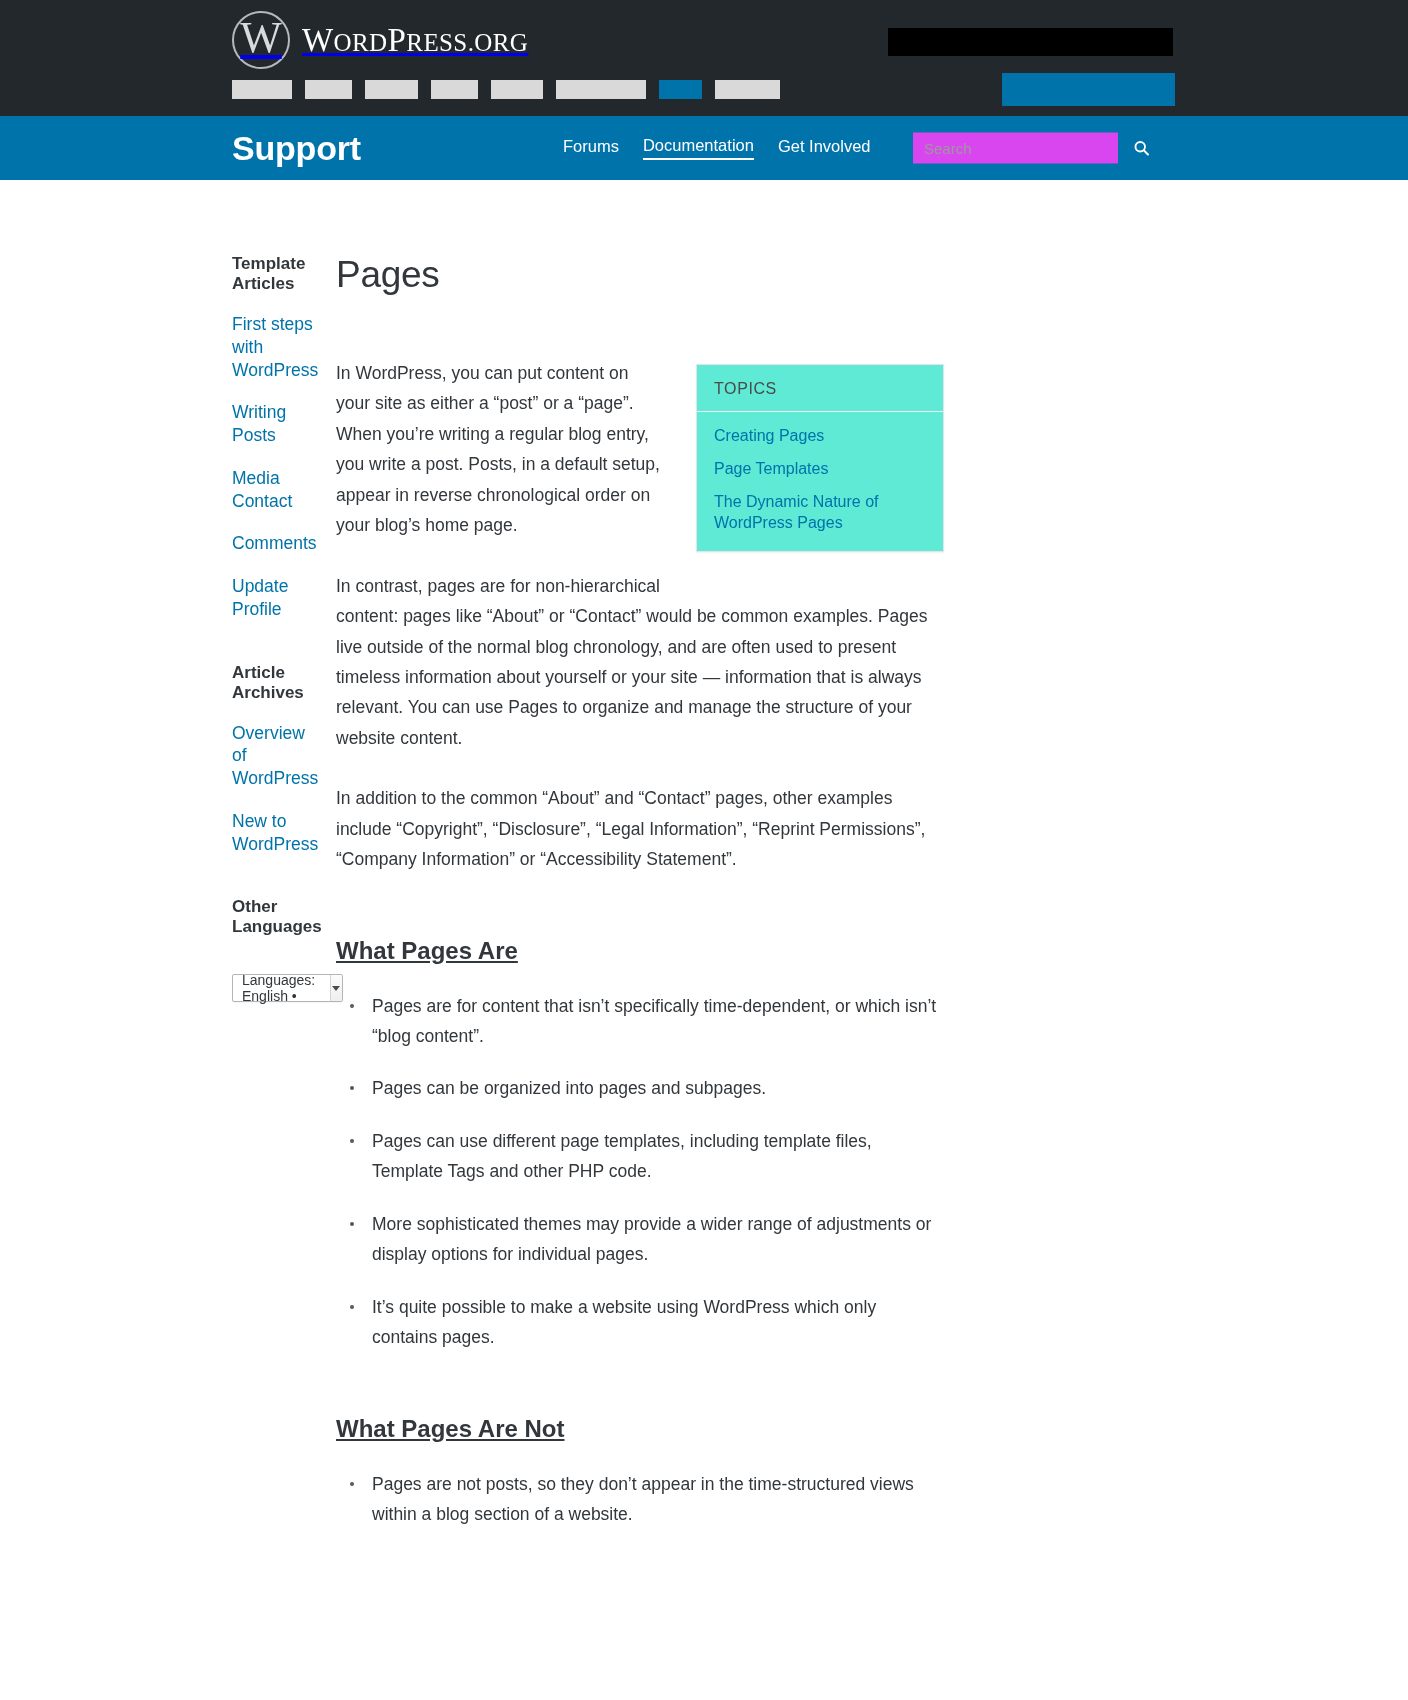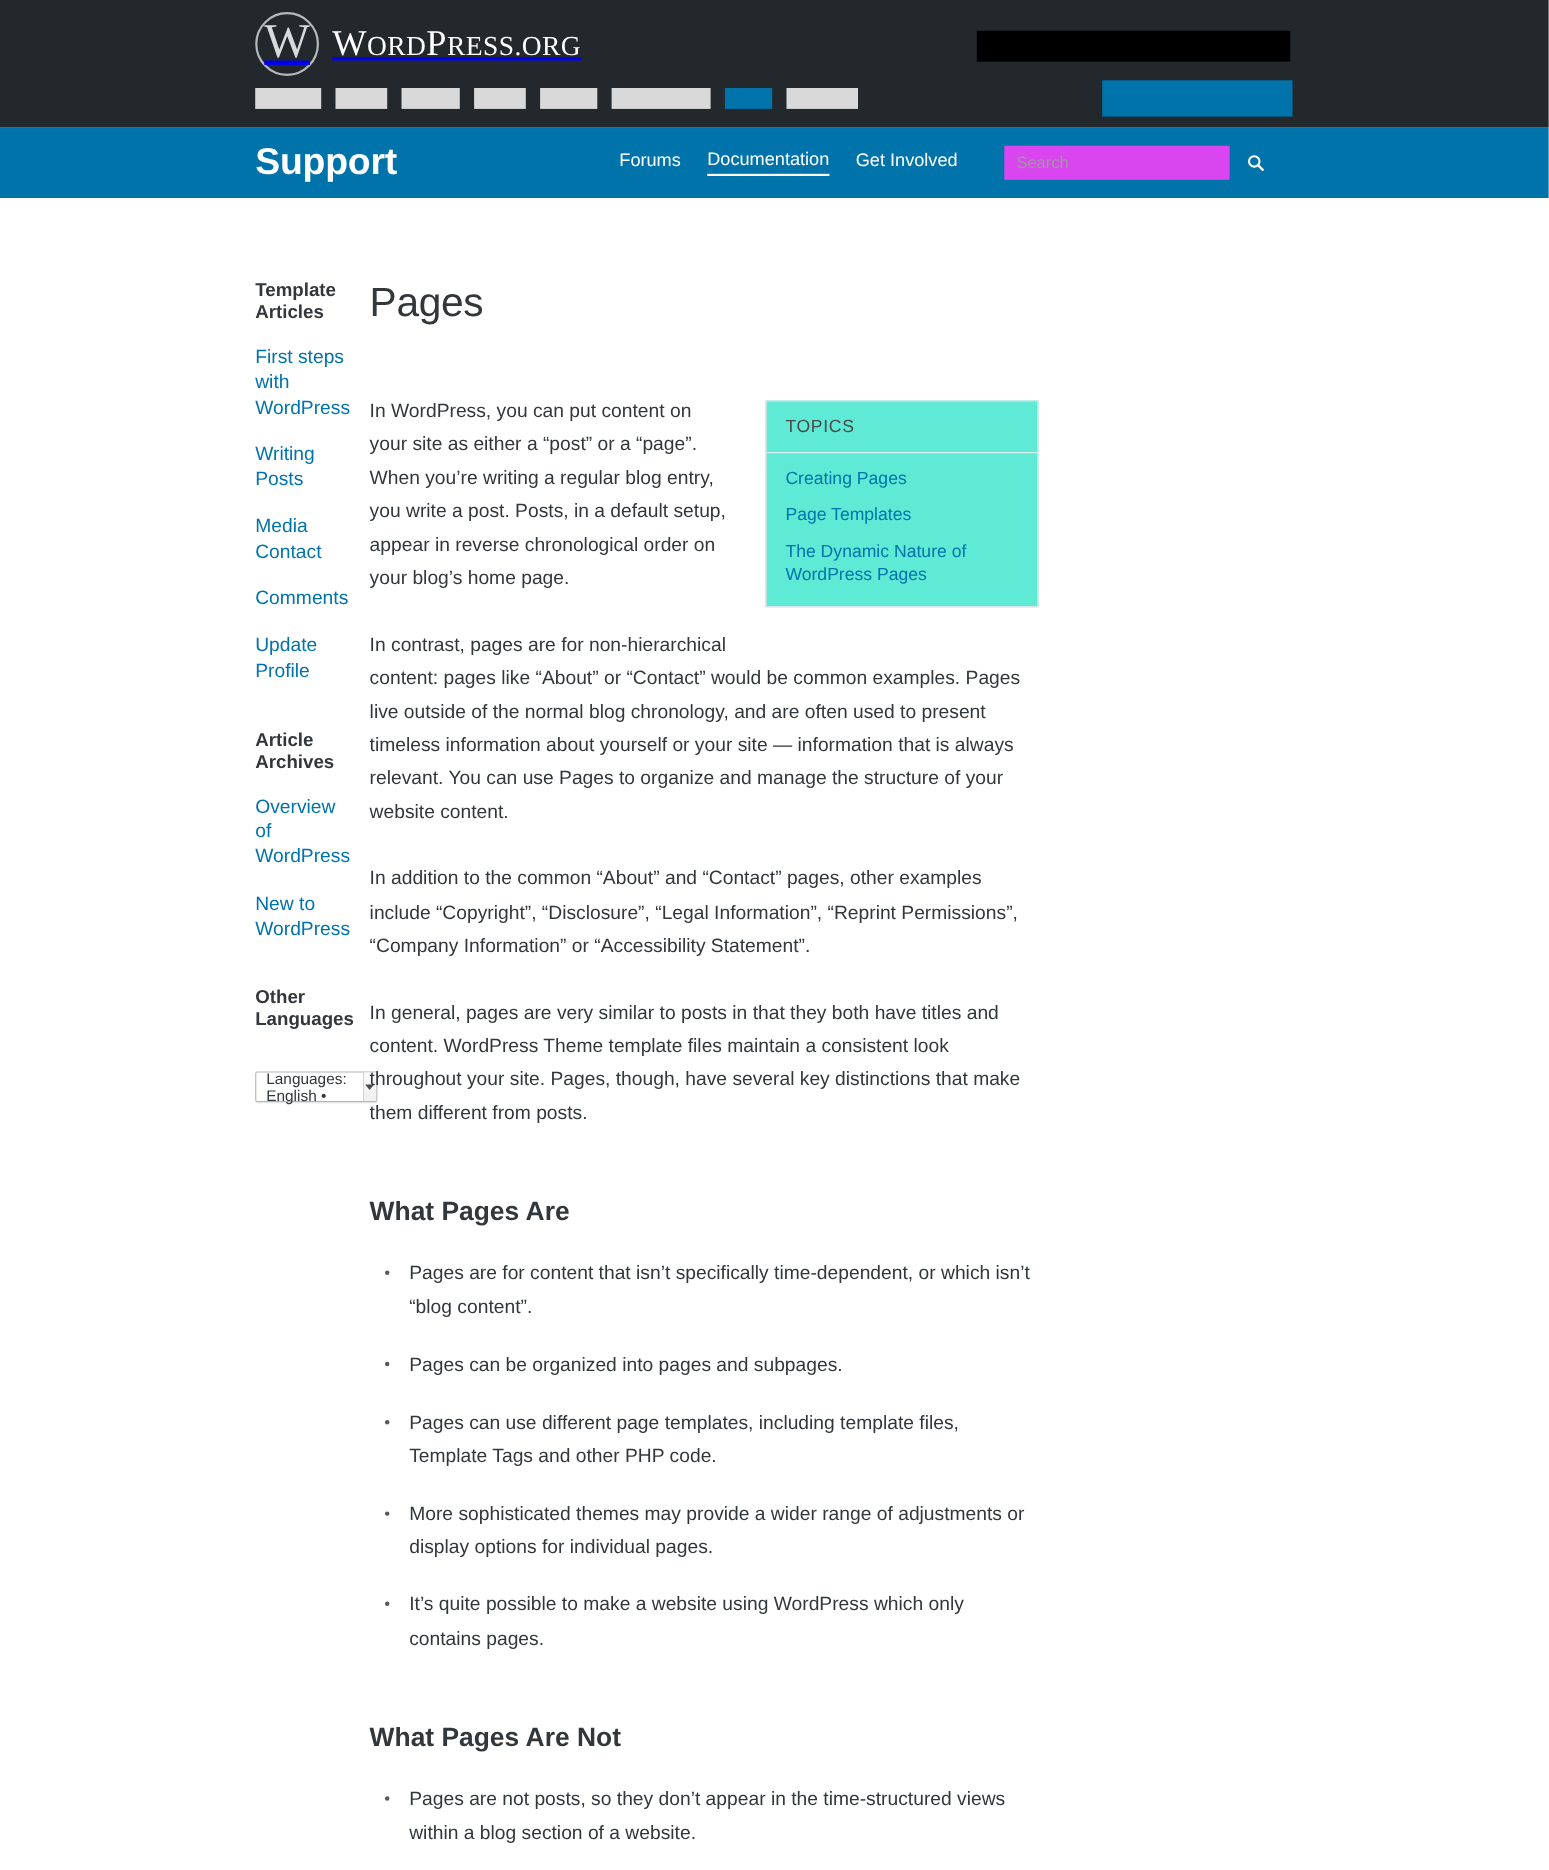--- a/index.html
+++ b/index.html
@@ -261,20 +261,21 @@
     font-size: 17.5px;
     line-height: 1.74;
     color: #32373c;
     margin: 0 0 30px 0;
   }
   h2.section-head {
     font-size: 24px;
     font-weight: bold;
     color: #32373c;
     margin: 62px 0 26px 0;
+    text-decoration: underline;
   }
   ul.bullets {
     list-style: none;
     margin: 0;
     padding: 0;
   }
   ul.bullets li {
     position: relative;
     padding-left: 36px;
     font-size: 17.5px;
@@ -382,21 +383,20 @@
       <div class="topics-list">
         <a href="#">Creating Pages</a>
         <a href="#">Page Templates</a>
         <a href="#">The Dynamic Nature of WordPress Pages</a>
       </div>
     </div>
 
     <p>In WordPress, you can put content on your site as either a “post” or a “page”. When you’re writing a regular blog entry, you write a post. Posts, in a default setup, appear in reverse chronological order on your blog’s home page.</p>
     <p>In contrast, pages are for non-hierarchical content: pages like “About” or “Contact” would be common examples. Pages live outside of the normal blog chronology, and are often used to present timeless information about yourself or your site — information that is always relevant. You can use Pages to organize and manage the structure of your website content.</p>
     <p>In addition to the common “About” and “Contact” pages, other examples include “Copyright”, “Disclosure”, “Legal Information”, “Reprint Permissions”, “Company Information” or “Accessibility Statement”.</p>
-    <p>In general, pages are very similar to posts in that they both have titles and content. WordPress Theme template files maintain a consistent look throughout your site. Pages, though, have several key distinctions that make them different from posts.</p>
 
     <h2 class="section-head">What Pages Are</h2>
     <ul class="bullets">
       <li>Pages are for content that isn’t specifically time-dependent, or which isn’t “blog content”.</li>
       <li>Pages can be organized into pages and subpages.</li>
       <li>Pages can use different page templates, including template files, Template Tags and other PHP code.</li>
       <li>More sophisticated themes may provide a wider range of adjustments or display options for individual pages.</li>
       <li>It’s quite possible to make a website using WordPress which only contains pages.</li>
     </ul>
 

